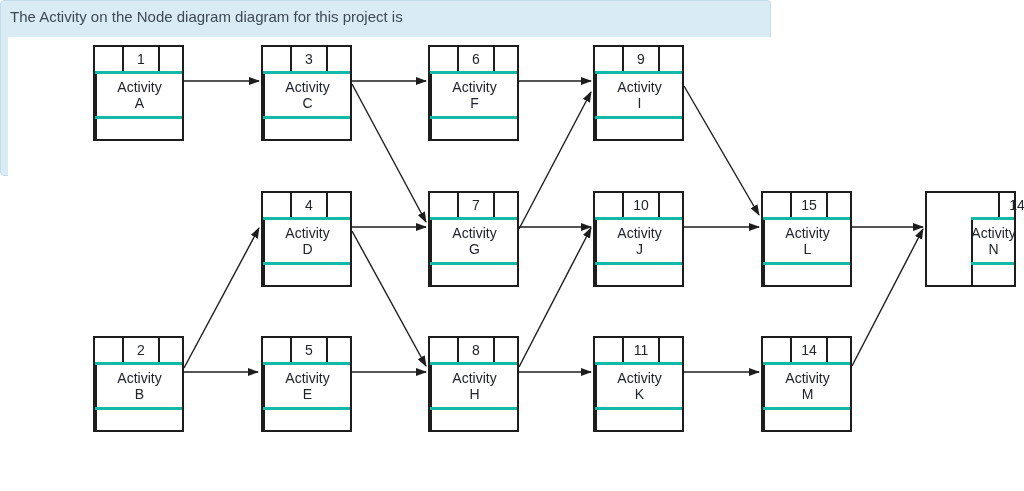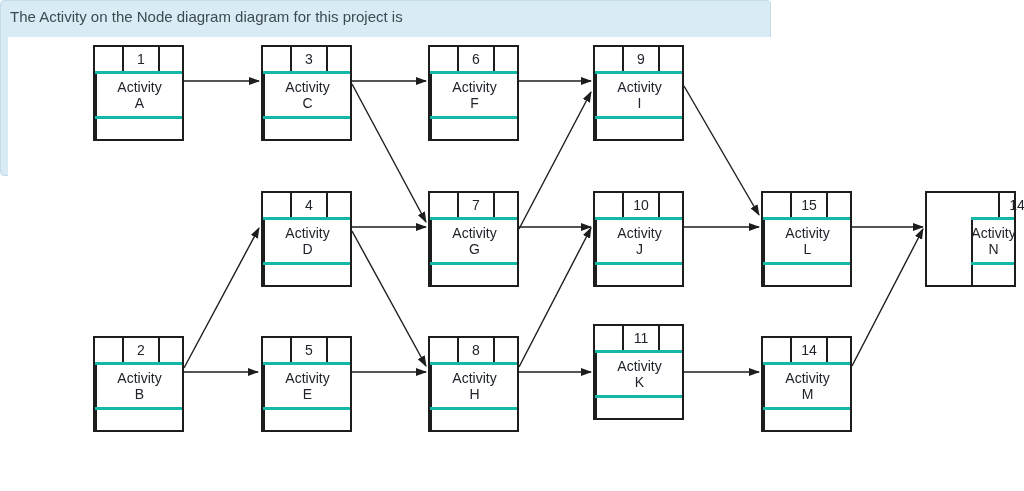--- a/index.html
+++ b/index.html
@@ -268,21 +268,21 @@
             <span>Activity</span>
             <span>J</span>
           </div>
         </div>
         <div class="nrow nbot">
           <div class="ncell c1"></div>
           <div class="ncell c2"></div>
           <div class="ncell c3"></div>
         </div>
       </div>
-      <div class="node" style="left: 593px; top: 324px;">
+      <div class="node" style="left: 593px; top: 336px;">
         <div class="nrow ntop">
           <div class="ncell c1"></div>
           <div class="ncell c2 num">11</div>
           <div class="ncell c3"></div>
         </div>
         <div class="nrow nmid">
           <div class="ncell c1"></div>
           <div class="nmain">
             <span>Activity</span>
             <span>K</span>

